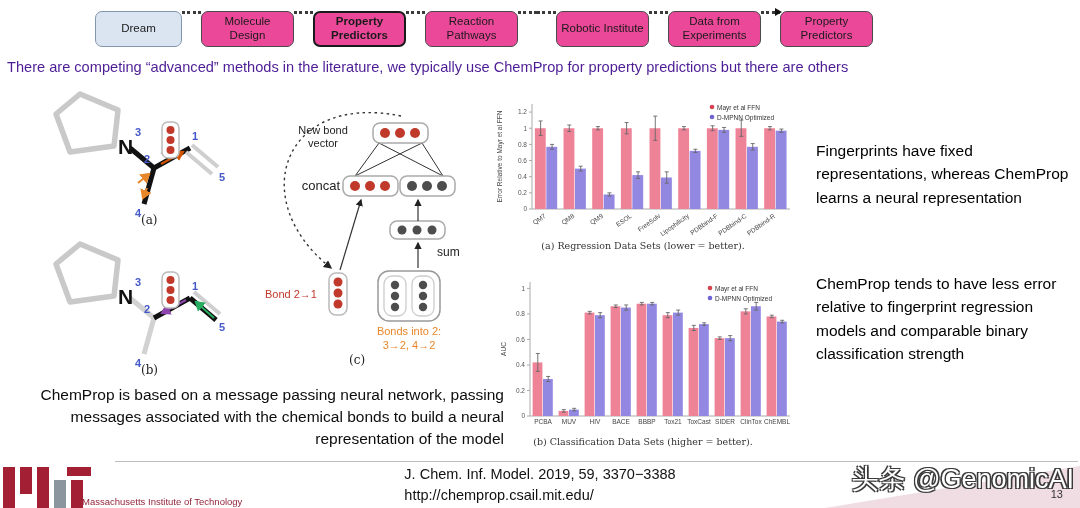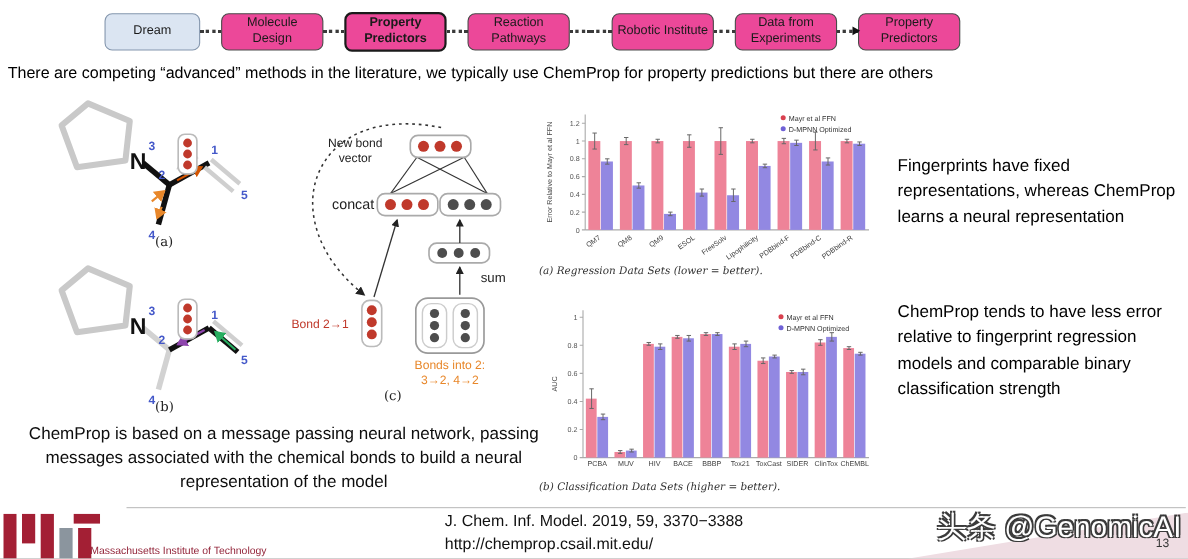--- a/index.html
+++ b/index.html
@@ -1,40 +1,40 @@
 <!DOCTYPE html>
 <html><head>
 <meta charset="utf-8">
 <style>
   html,body{margin:0;padding:0;background:#888;}
   .slide{position:relative;width:1080px;height:508px;background:#ffffff;overflow:hidden;
          font-family:"Liberation Sans",sans-serif;color:#111;}
   
-  .flowchart{position:absolute;left:95px;top:11px;display:flex;align-items:center;}
+  .flowchart{position:absolute;left:95px;top:11px;display:flex;}
   .flow-box{box-sizing:border-box;display:flex;align-items:center;justify-content:center;
             text-align:center;width:93px;min-height:34px;padding:2px 4px;border-radius:7px;
             font-size:11.5px;line-height:1.2;background:#ec4899;border:1.6px solid #4a4a4a;color:#1a1a1a;}
   .flow-box.blue{background:#dbe5f2;border-color:#8496ad;width:87px;}
   .flow-box.bold{font-weight:bold;border:2.6px solid #1a1a1a;}
   .flow-conn{width:19px;height:0;border-top:3px dotted #3a3a3a;position:relative;}
   .flow-conn.arrow::after{content:"";position:absolute;right:-2px;top:-6px;
     border-left:7px solid #111;border-top:4.5px solid transparent;border-bottom:4.5px solid transparent;}
   
-  .subtitle{position:absolute;left:7px;top:59px;width:1073px;font-size:14.6px;color:#000000;white-space:nowrap;}
+  .subtitle{position:absolute;left:7px;top:59px;width:1073px;font-size:14.6px;color:#4c1d95;white-space:nowrap;}
   
   .molsvg{position:absolute;}
   .serifcap{font-family:"DejaVu Serif",serif;}
   
   .chart{position:absolute;}
-  .chart-caption{font-family:"DejaVu Serif",serif;font-size:9.5px;color:#333;margin-top:-2px;font-style:italic;}
+  .chart-caption{font-family:"DejaVu Serif",serif;font-size:9.5px;color:#333;text-align:center;margin-top:-2px;}
   
   .note{position:absolute;left:816px;width:262px;font-size:15.5px;line-height:1.5;color:#000;}
   .note1{top:139px;}
   .note2{top:272px;}
-  .caption-left{position:absolute;left:12px;top:384px;width:492px;text-align:center;
+  .caption-left{position:absolute;left:12px;top:384px;width:492px;text-align:right;
                 font-size:15.5px;line-height:1.42;color:#0d0d0d;}
   
   .footer-line{position:absolute;left:115px;right:2px;top:461px;height:1px;background:#bdbdbd;}
   .mit-logo{position:absolute;left:3px;top:467px;}
   .mit-text{position:absolute;left:82px;top:496px;font-size:9.5px;font-weight:normal;color:#93253a;}
   .citation{position:absolute;left:540px;top:464px;transform:translateX(-50%);
             text-align:left;font-size:14.5px;line-height:1.42;color:#111;}
   .corner-tri{position:absolute;right:0;bottom:0;width:255px;height:42px;background:#efdde3;
               clip-path:polygon(0 100%,100% 0,100% 100%);}
   .watermark{position:absolute;right:6px;top:461px;font-size:27px;font-weight:normal;color:#fff;

